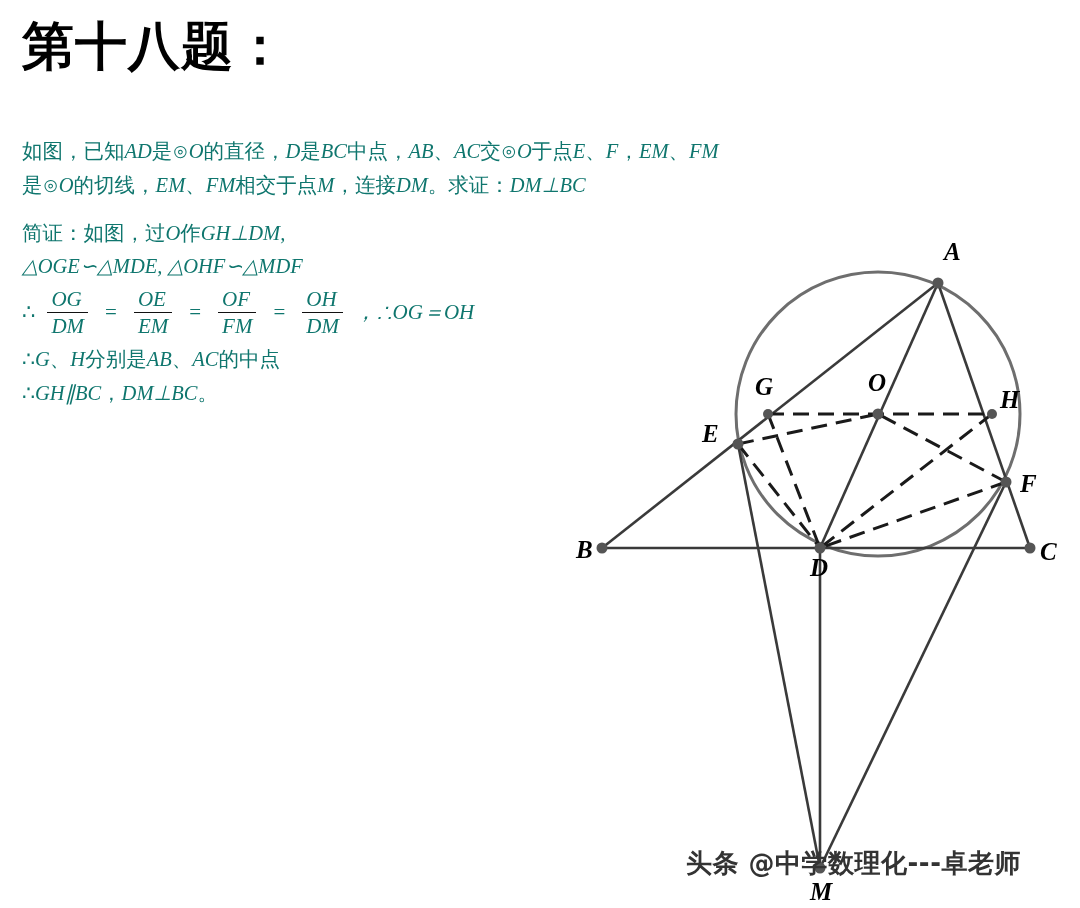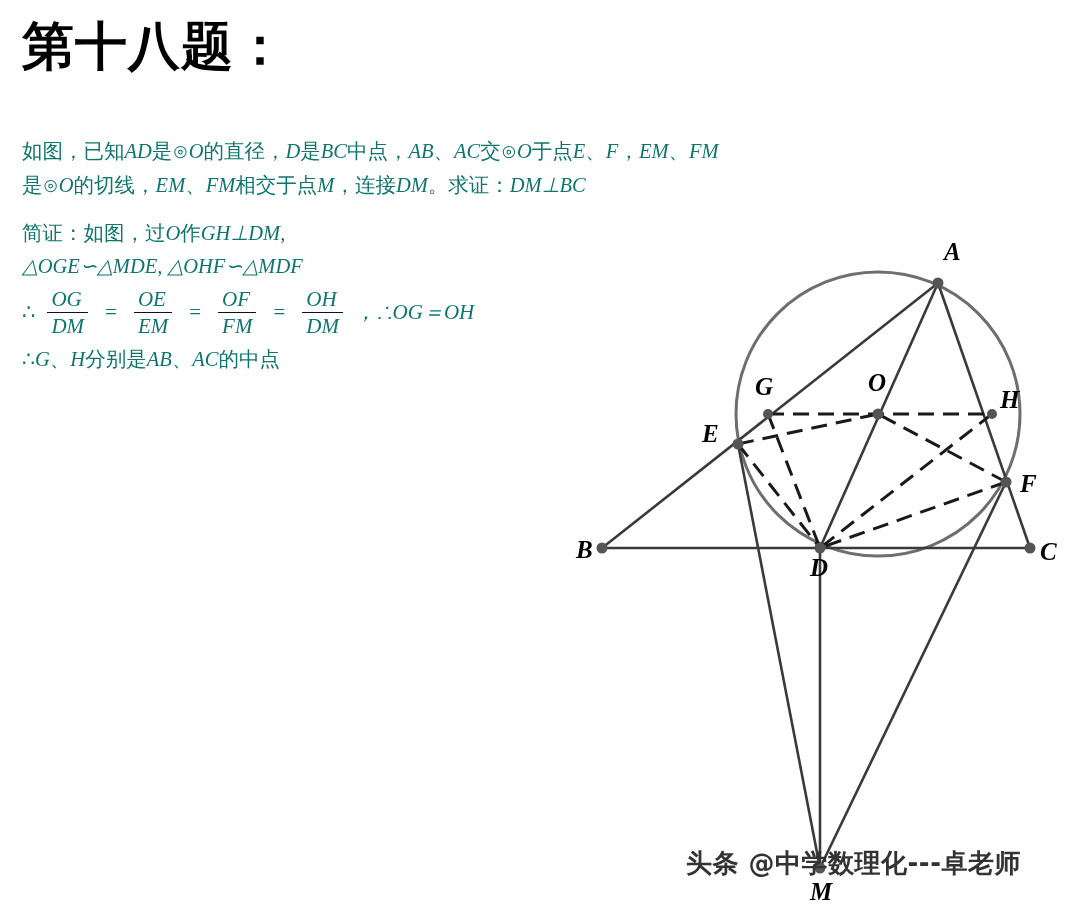--- a/index.html
+++ b/index.html
@@ -145,20 +145,23 @@
         <span class="den">DM</span>
       </span>
       <span class="it" style="">，∴OG＝OH</span>
     </div>
 
 
     <div class="line">
       <span>∴</span><span class="it">G</span><span>、</span><span class="it">H</span><span>分别是</span><span class="it">AB</span><span>、</span><span class="it">AC</span><span>的中点</span>
     </div>
 
+    <div class="line">
+      <span>∴</span><span class="it">GH</span><span class="it">∥</span><span class="it">BC</span><span>，</span><span class="it">DM⊥BC</span><span>。</span>
+    </div>
 
   </div>
 
   <div class="figure">
     <svg width="540" height="680" viewBox="0 0 540 680" xmlns="http://www.w3.org/2000/svg">
 
       <circle cx="338" cy="186" r="142" fill="none" stroke="#6e6e6e" stroke-width="3"></circle>
 
       <line x1="62" y1="320" x2="490" y2="320" stroke="#3a3a3a" stroke-width="2.6"></line>
       <line x1="62" y1="320" x2="398" y2="55" stroke="#3a3a3a" stroke-width="2.6"></line>

